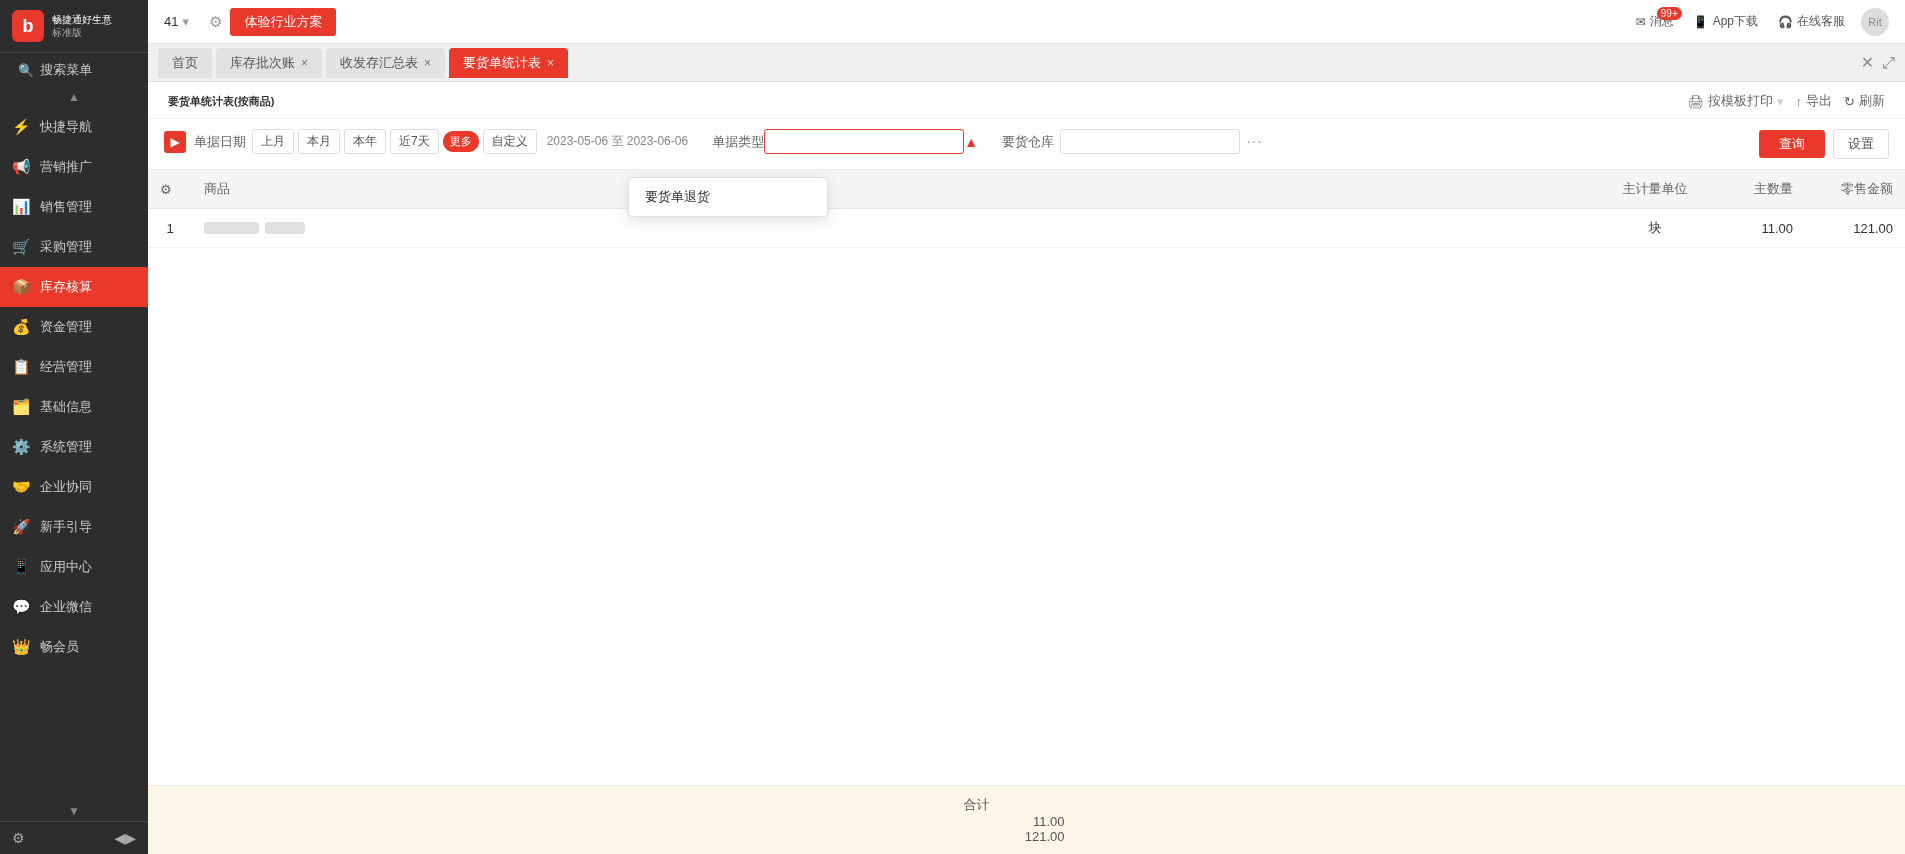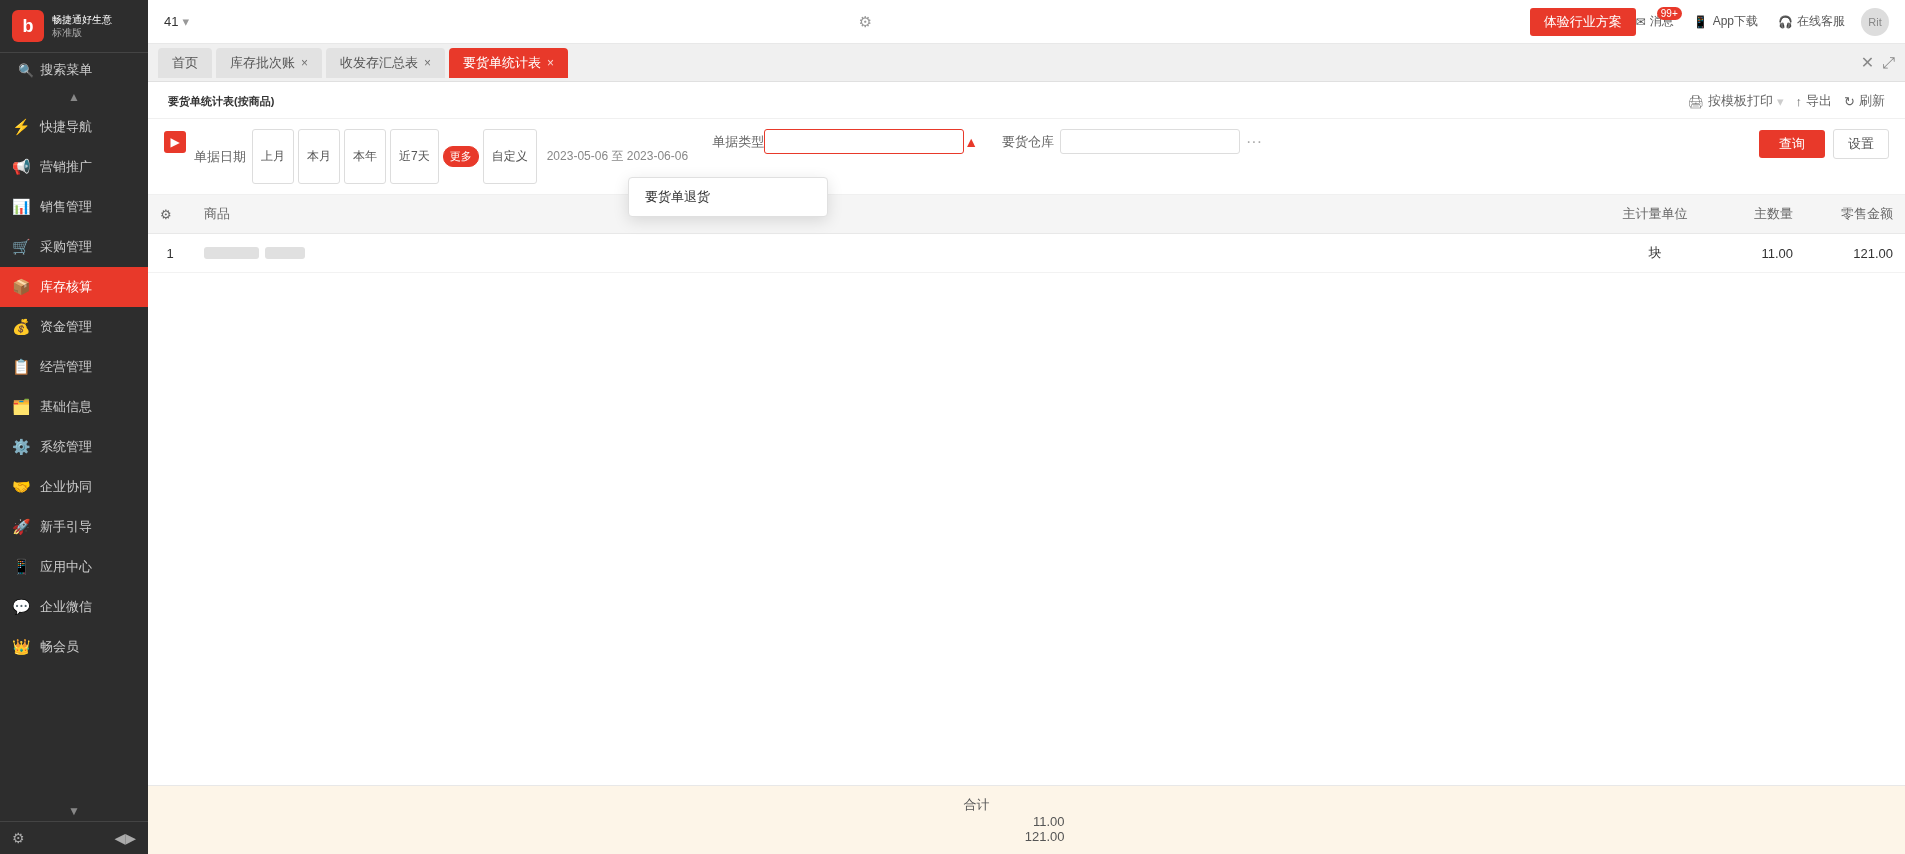--- a/index.html
+++ b/index.html
@@ -72,21 +72,21 @@
 
     
     .topbar {
       background: #fff;
       border-bottom: 1px solid #e8e8e8;
       display: flex; align-items: center;
       padding: 0 16px;
       height: 44px;
       flex-shrink: 0;
     }
-    .topbar-left { display: flex; align-items: center; flex: 1; justify-content: space-between; }
+    .topbar-left { display: flex; align-items: center; flex: 1; }
     .topbar-account { display: flex; align-items: center; color: #333; font-size: 13px; margin-right: 8px; }
     .topbar-chevron { color: #999; margin: 0 4px; }
     .topbar-gear { color: #999; margin: 0 8px; cursor: pointer; font-size: 15px; }
     .topbar-trial-btn {
       background: #e8392a; color: #fff; border: none; border-radius: 3px;
       padding: 5px 14px; cursor: pointer; font-size: 13px; font-family: Liberation Serif, serif;
     }
 
     .topbar-right { display: flex; align-items: center; gap: 16px; }
     .topbar-msg { display: flex; align-items: center; color: #555; cursor: pointer; font-size: 12px; position: relative; }
@@ -156,21 +156,21 @@
     }
     .filter-expand-btn {
       width: 22px; height: 22px; background: #e8392a; color: #fff;
       border-radius: 3px; display: flex; align-items: center; justify-content: center;
       cursor: pointer; font-size: 12px; flex-shrink: 0; margin-top: 2px;
     }
     .filter-group { display: flex; align-items: center; gap: 6px; }
     .filter-label { color: #666; font-size: 13px; white-space: nowrap; }
     .filter-date-btns { display: flex; align-items: center; gap: 4px; }
     .filter-date-btn {
-      padding: 18px 8px; border: 1px solid #ddd; border-radius: 3px;
+      padding: 3px 8px; border: 1px solid #ddd; border-radius: 3px;
       background: #fff; color: #555; cursor: pointer; font-size: 12px;
     }
     .filter-date-btn.hot {
       background: #e8392a; color: #fff; border-color: #e8392a;
       border-radius: 10px; font-size: 11px; padding: 2px 6px;
     }
     .filter-date-range { font-size: 12px; color: #888; margin-left: 4px; }
 
     .filter-type-group { display: flex; align-items: center; }
     .filter-type-input {

